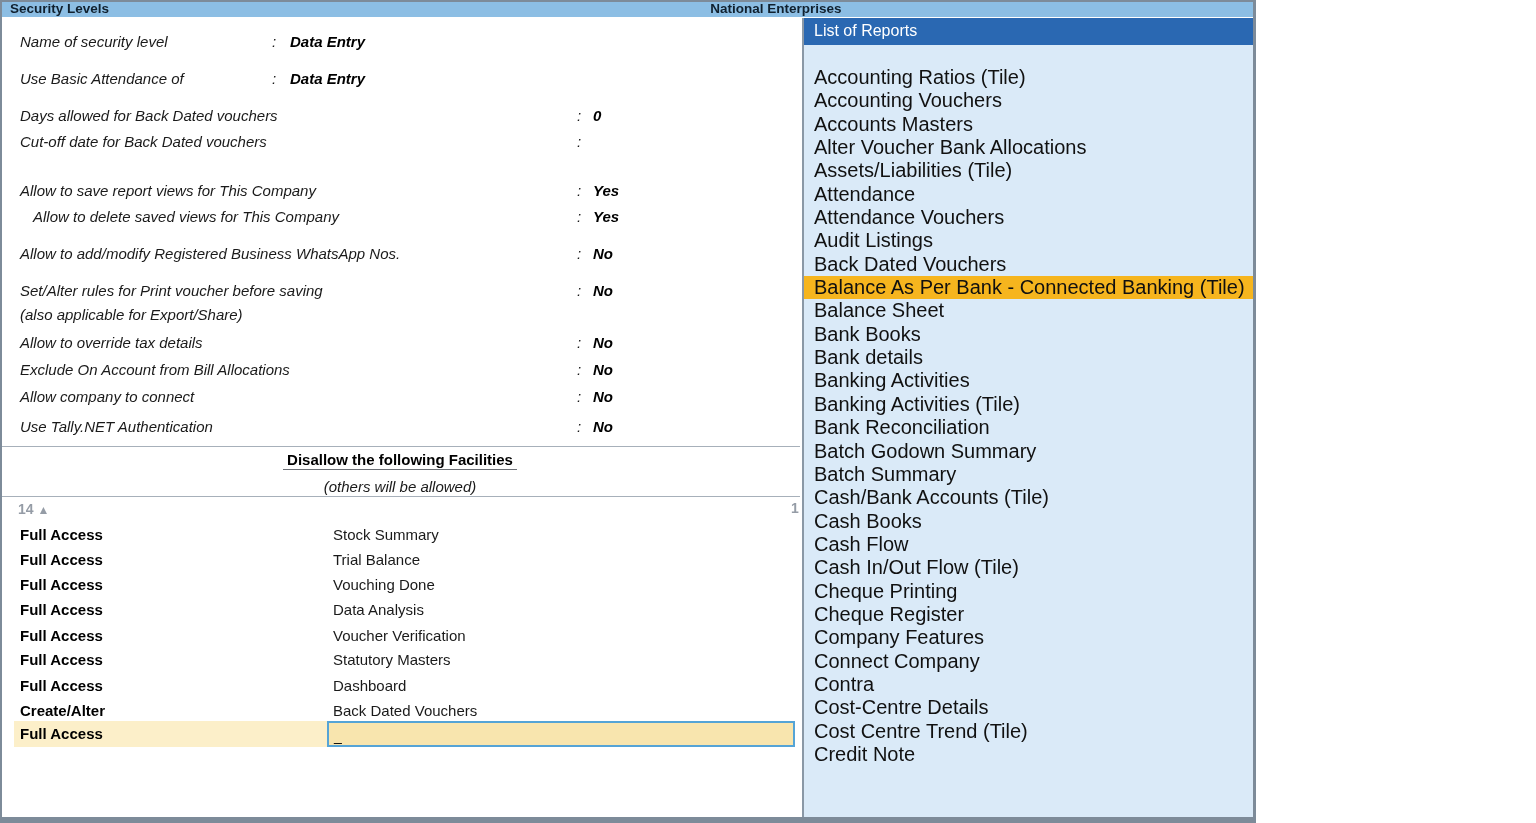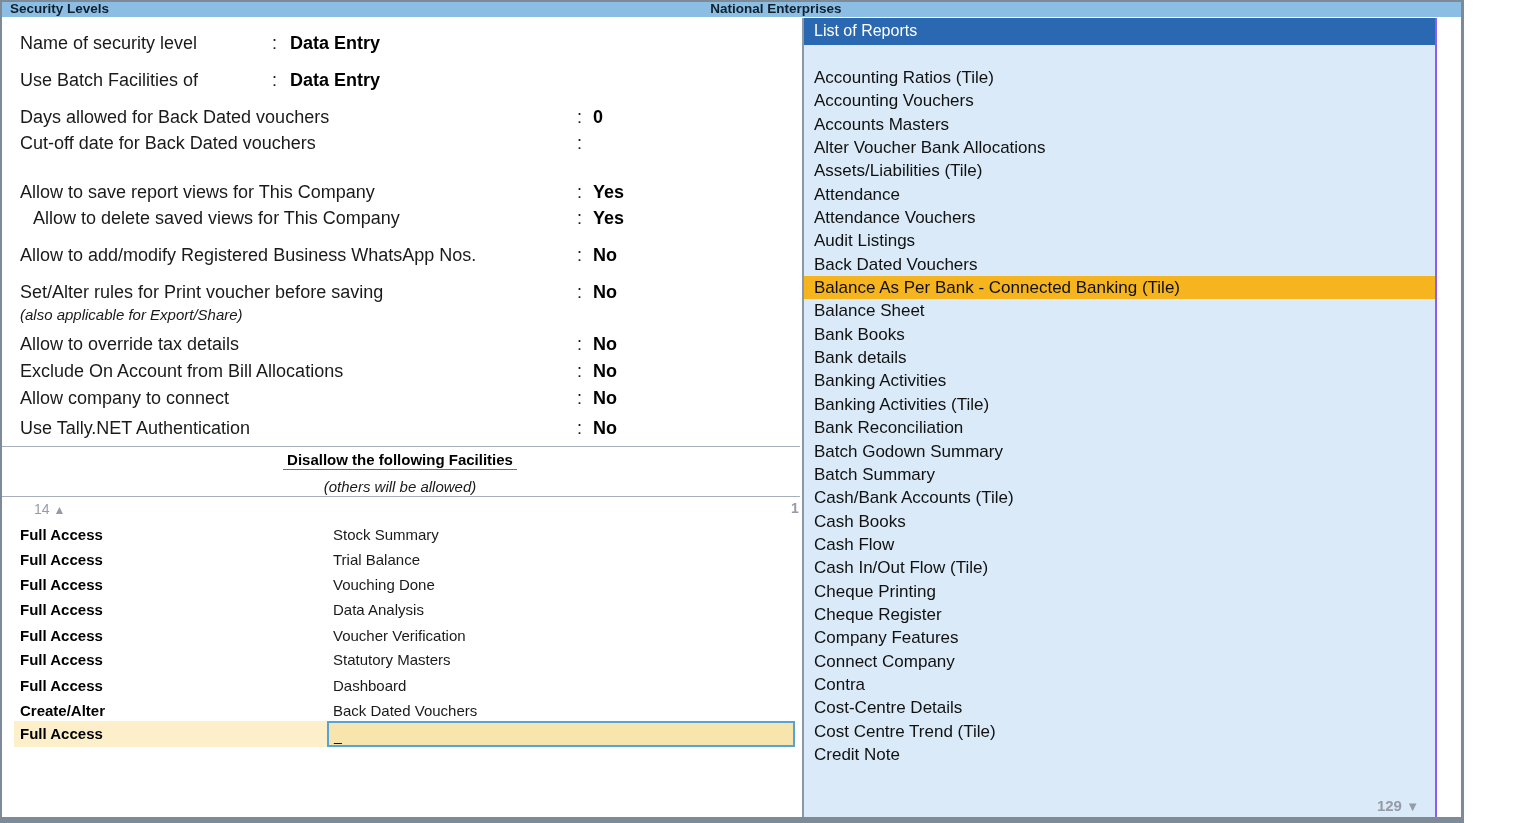--- a/index.html
+++ b/index.html
@@ -1,62 +1,62 @@
 <!DOCTYPE html>
 <html><head>
 <meta charset="utf-8">
 <style>
   * { margin:0; padding:0; box-sizing:border-box; }
   html,body { width:1536px; height:823px; }
   body { font-family:"Liberation Sans", sans-serif; background:#ffffff; }
-  .screen { position:relative; width:1464px; height:823px; background:#ffffff; overflow:hidden; }
+  .screen { position:relative; width:1256px; height:823px; background:#ffffff; overflow:hidden; }
 
   
   .outer-border { position:absolute; inset:0; border:2px solid #7D8B99; border-right-width:3px; border-bottom-width:6px; pointer-events:none; z-index:60; }
 
   
   .topbar { position:absolute; left:0; top:1px; width:1536px; height:16px; background:#8CBEE4; z-index:5; }
   .topbar .left-title { position:absolute; left:10px; top:0; line-height:16px; font-size:13.5px; font-weight:bold; color:#10202e; }
   .topbar .center-title { position:absolute; left:0; width:100%; top:0; line-height:16px; text-align:center; font-size:13.5px; font-weight:bold; color:#10202e;margin-left:8px; }
 
   
-  .frow { position:absolute; left:0; width:800px; height:19px; font-size:18px; color:#1a1a1a; white-space:nowrap; }
+  .frow { position:absolute; left:0; width:800px; height:19px; font-size:15px; color:#1a1a1a; white-space:nowrap;font-style:italic; }
   .flabel { position:absolute; left:20px; top:0; }
   .flabel.ind { left:33px; }
   .fcolon { position:absolute; top:0; }
   .fvalue { position:absolute; top:0; font-weight:bold; color:#000; }
   .c1 { left:272px; } .v1 { left:290px; }
   .c2 { left:577px; } .v2 { left:593px; }
   .fnote { position:absolute; left:20px; top:306px; font-size:15px; font-style:italic; color:#1a1a1a; white-space:nowrap; }
 
   .hline { position:absolute; left:2px; width:798px; height:0; border-top:1px solid #A7B0BA; }
 
   .section-head { position:absolute; left:0; top:451px; width:800px; text-align:center; font-size:15px; }
   .section-head .head-text { display:inline-block; font-weight:bold; color:#000; border-bottom:1px solid #6b6f75; padding:0 4px 1px 4px; }
   .section-sub { position:absolute; left:0; top:478px; width:800px; text-align:center; font-size:15px; font-style:italic; color:#1a1a1a; }
 
-  .count-top { position:absolute; left:34px; top:501px; font-size:14px; font-weight:normal; color:#959CA6; }
+  .count-top { position:absolute; left:18px; top:501px; font-size:14px; font-weight:bold; color:#959CA6; }
   .count-top .arr { font-size:12px; }
   .partial-right { position:absolute; left:791px; top:500px; font-size:14px; font-weight:bold; color:#959CA6; z-index:1; }
 
   
   .trow { position:absolute; left:0; width:800px; height:20px; font-size:15px; white-space:nowrap; }
   .taccess { position:absolute; left:20px; top:0; font-weight:bold; color:#000; }
   .treport { position:absolute; left:333px; top:0; color:#1a1a1a;text-align:right; }
 
   .active-row { position:absolute; left:14px; top:721px; width:781px; height:26px; background:#FCEFC9; z-index:2; }
   .active-row .taccess-hl { position:absolute; left:6px; top:4px; font-size:15px; font-weight:bold; color:#000; }
   .input-box { position:absolute; left:313px; top:0; width:468px; height:26px; background:#F8E5AE; border:2px solid #55A4D6; }
   .input-box .cursor { position:absolute; left:5px; bottom:1px; font-size:14px; color:#000; }
 
   
   .panel { position:absolute; left:802px; top:18px; width:635px; height:805px; background:#DAEAF8; border-left:2px solid #8A98A6; border-right:2px solid #8b5cf6; z-index:10; }
   .panel-header { position:absolute; left:0; top:0; width:100%; height:27px; background:#2A68B2; color:#ffffff; font-size:16px; line-height:26px; padding-left:10px; }
   .panel-items { position:absolute; left:0; top:48px; width:100%; }
-  .litem { height:23.35px; line-height:23.35px; padding-left:10px; font-size:17px; color:#111; white-space:nowrap; overflow:hidden; }
+  .litem { height:23.35px; line-height:23.35px; padding-left:10px; font-size:20px; color:#111; white-space:nowrap; overflow:hidden; }
   .litem.hl { background:#F6B51E; color:#101010; }
   .count-bottom { position:absolute; right:16px; bottom:9px; font-size:15px; font-weight:bold; color:#959CA6; }
   .count-bottom .arr { font-size:13px; }
 
   .right-strip { position:absolute; left:1437px; top:18px; width:99px; height:805px; background:#ffffff; z-index:9; }
 </style>
 </head>
 <body>
 
 <div class="screen">
@@ -65,21 +65,21 @@
     <span class="left-title">Security Levels</span>
     <span class="center-title">National Enterprises</span>
   </div>
 
   <div class="frow" style="top:33px">
     <span class="flabel">Name of security level</span>
     <span class="fcolon c1">:</span>
     <span class="fvalue v1">Data Entry</span>
   </div>
   <div class="frow" style="top:70px">
-    <span class="flabel">Use Batch Facilities of</span>
+    <span class="flabel">Use Basic Attendance of</span>
     <span class="fcolon c1">:</span>
     <span class="fvalue v1">Data Entry</span>
   </div>
   <div class="frow" style="top:107px">
     <span class="flabel">Days allowed for Back Dated vouchers</span>
     <span class="fcolon c2">:</span>
     <span class="fvalue v2">0</span>
   </div>
   <div class="frow" style="top:133px">
     <span class="flabel">Cut-off date for Back Dated vouchers</span>

